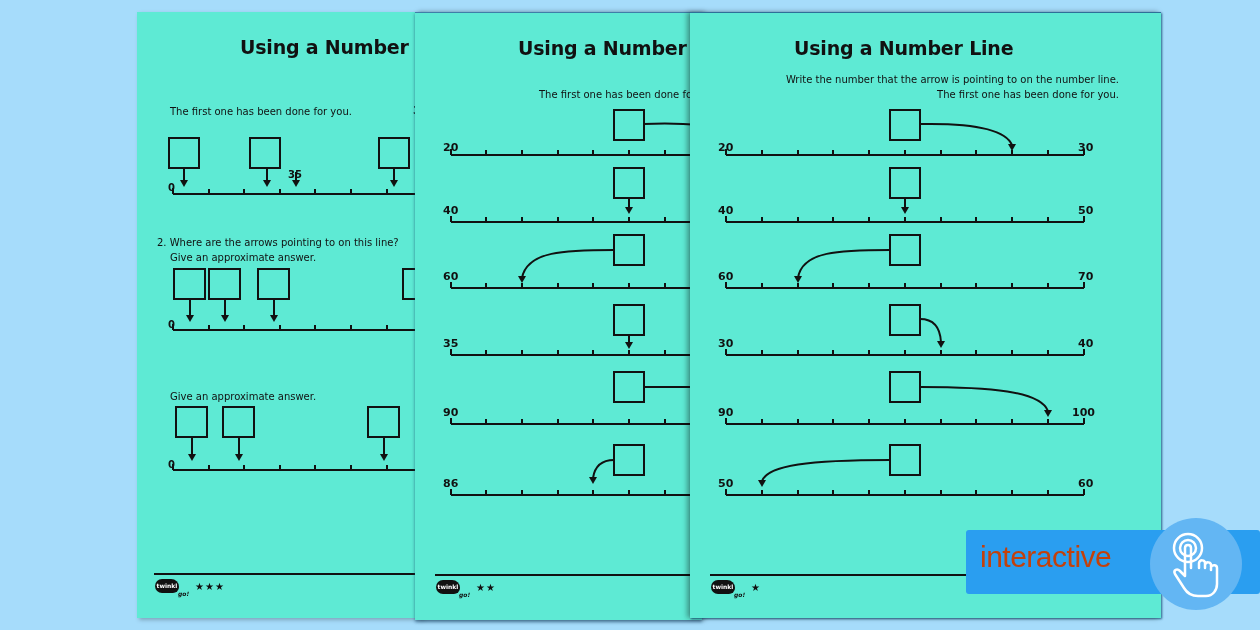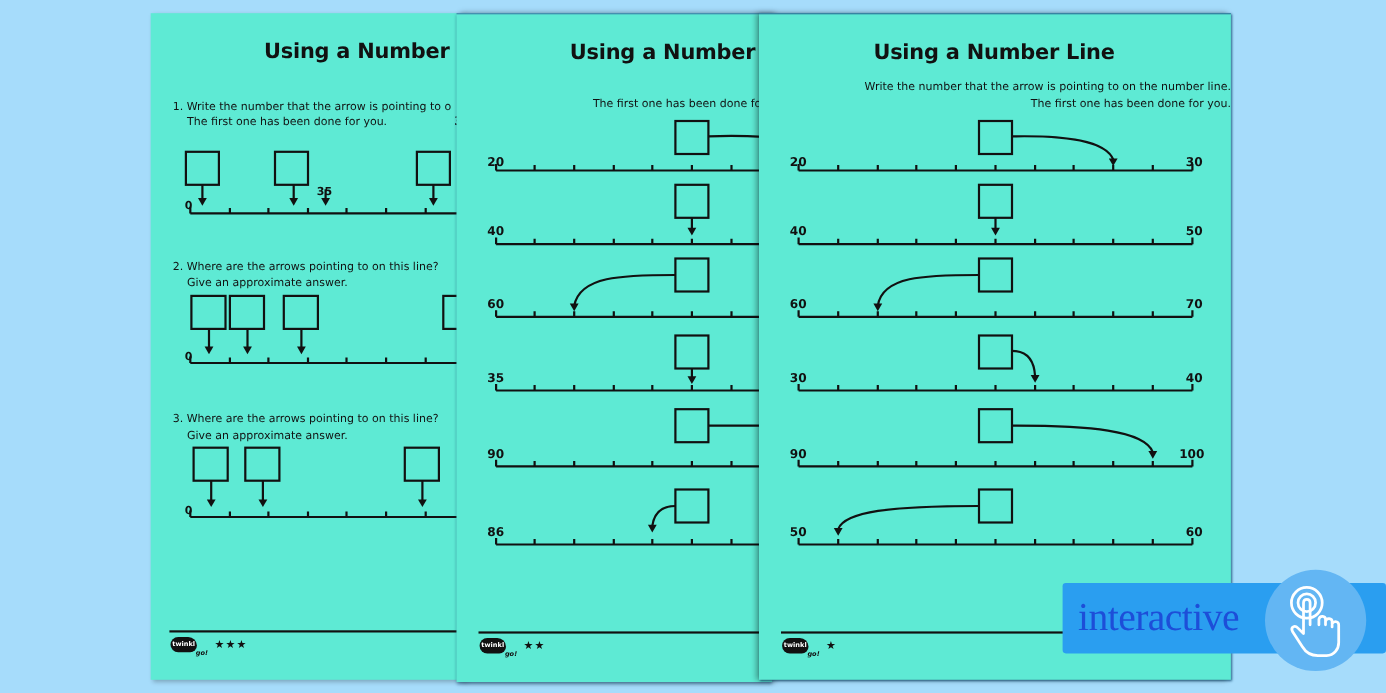--- a/index.html
+++ b/index.html
@@ -1,50 +1,48 @@
 <!DOCTYPE html>
 <html><head>
 <meta charset="utf-8">
 <style>
   * { box-sizing: border-box; margin: 0; padding: 0; }
   html, body { width: 1260px; height: 630px; overflow: hidden; }
   body { background: #a6dcfb; position: relative; font-family: "DejaVu Sans", sans-serif; color: #111; }
   .page { position: absolute; background: #5eead4; overflow: hidden; }
   .page.left { left: 137px; top: 12px; width: 286px; height: 606px; box-shadow: 2px 2px 4px rgba(0,0,0,0.25); }
   .page.middle { left: 415px; top: 12px; width: 287px; height: 608px; box-shadow: 3px 0 5px rgba(0,0,0,0.35), 0 2px 3px rgba(30,80,120,0.6); border-top: 1px solid #3f7ea8; }
-  .page.front { left: 690px; top: 12px; width: 429px; height: 606px; box-shadow: -3px 0 5px rgba(0,0,0,0.35), 1px 1px 2px rgba(30,90,130,0.9); border-top: 1px solid #2f6f98; }
+  .page.front { left: 690px; top: 12px; width: 471px; height: 606px; box-shadow: -3px 0 5px rgba(0,0,0,0.35), 1px 1px 2px rgba(30,90,130,0.9); border-top: 1px solid #2f6f98; }
   .title { position: absolute; font-family: "DejaVu Sans", sans-serif; font-weight: bold; font-size: 19px; white-space: nowrap; letter-spacing: -0.2px; }
   .instr { position: absolute; font-family: "DejaVu Sans", sans-serif; font-size: 10px; white-space: nowrap; line-height: 15px; }
   .instr.center { text-align: right; }
   .lbl { position: absolute; font-size: 11px; font-weight: bold; font-family: "DejaVu Sans", sans-serif; white-space: nowrap; }
   svg { position: absolute; left: 0; top: 0; overflow: visible; }
   .footer-rule { position: absolute; height: 2px; background: #111; }
   .logo { position: absolute; width: 24px; height: 14px; background: #111; border-radius: 8px 9px 7px 8px; color: #fff; font-size: 6px; font-weight: bold; text-align: center; line-height: 14px; font-family: "DejaVu Sans", sans-serif; }
   .logo-go { position: absolute; font-size: 6px; font-style: italic; font-weight: bold; font-family: "DejaVu Sans", sans-serif; }
   .stars { position: absolute; font-size: 10px; letter-spacing: 1px; }
   .interactive-badge { position: absolute; left: 966px; top: 530px; width: 294px; height: 64px; background: #2a9ef0; border-radius: 3px; }
-  .interactive-label { position: absolute; left: 980px; top: 540px; color: #1d4ed8; font-family: Liberation Serif, serif; font-size: 36px; letter-spacing: -0.5px; }
+  .interactive-label { position: absolute; left: 980px; top: 540px; color: #c2410c; font-family: Liberation Sans, sans-serif; font-size: 30px; letter-spacing: -0.5px; }
   .touch-circle { position: absolute; left: 1150px; top: 518px; width: 92px; height: 92px; border-radius: 50%; background: #63b6f3; }
 </style>
 </head>
 <body>
 
 <div class="page left">
   <div class="title" style="left:103px; top:24px;">Using a Number</div>
-  <div class="instr" style="left:20px; top:78px;">1. Write the number that the arrow is pointing to o</div>
   <div class="instr" style="left:33px; top:92px;">The first one has been done for you.</div>
   <div class="lbl" style="left:238px; top:92px;margin-left:38px;">35, 62</div>
   <div class="lbl" style="left:31px; top:170px; font-size:10px;">0</div>
   <div class="lbl" style="left:151px; top:157px; font-size:10px;">35</div>
 
   <div class="instr" style="left:20px; top:223px;">2. Where are the arrows pointing to on this line?</div>
   <div class="instr" style="left:33px; top:238px;">Give an approximate answer.</div>
   <div class="lbl" style="left:31px; top:307px; font-size:10px;">0</div>
 
-  <div class="instr" style="left:20px; top:362px;">3. Where are the arrows pointing to on this line?</div>
   <div class="instr" style="left:33px; top:377px;">Give an approximate answer.</div>
   <div class="lbl" style="left:31px; top:447px; font-size:10px;">0</div>
 
   <svg width="286" height="606">
     <g stroke="#111" stroke-width="2" fill="none">
 
       <rect x="32" y="126" width="30" height="30"></rect>
       <rect x="113" y="126" width="30" height="30"></rect>
       <rect x="242" y="126" width="30" height="30"></rect>
 

